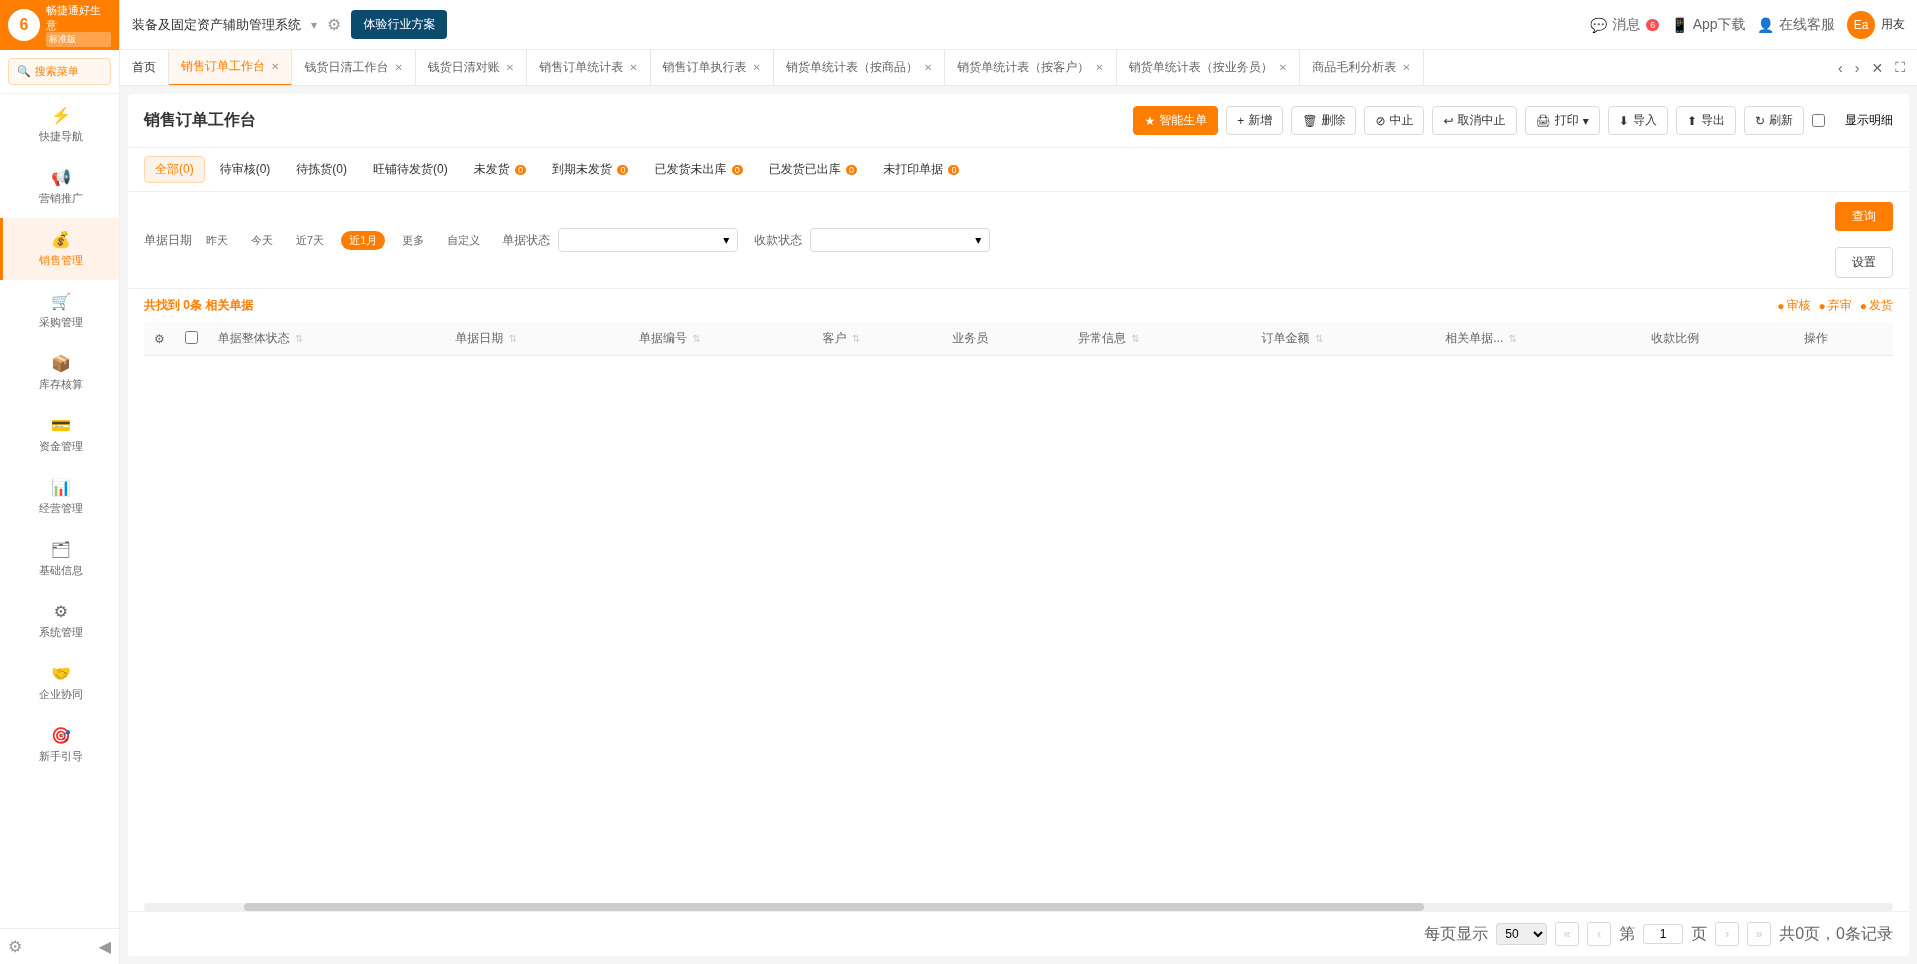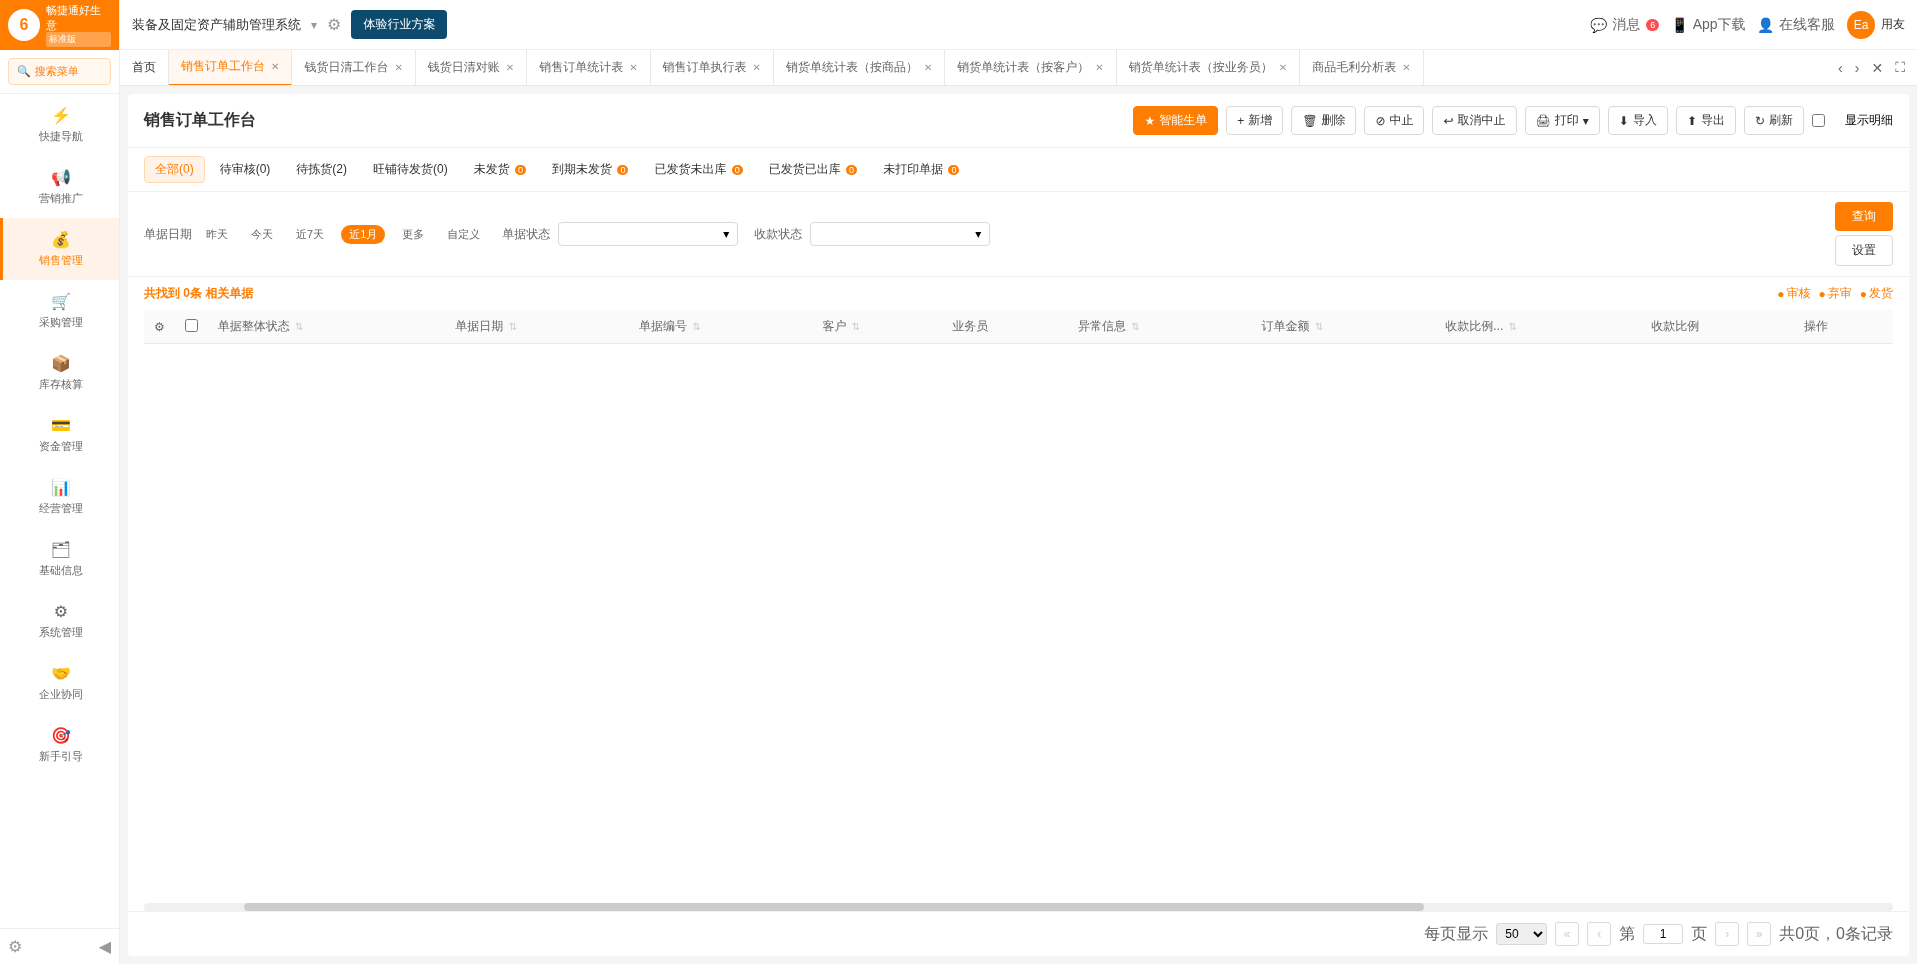--- a/index.html
+++ b/index.html
@@ -62,21 +62,21 @@
     .filter-bar { padding: 10px 16px; display: flex; align-items: center; gap: 16px; border-bottom: 1px solid #f0f0f0; flex-wrap: wrap; }
     .filter-group { display: flex; align-items: center; gap: 8px; }
     .filter-label { color: #666; font-size: 12px; white-space: nowrap; }
     .filter-date-options { display: flex; gap: 11px; flex-wrap: wrap; align-items: center; }
     .filter-date-btn { padding: 2px 6px; border-radius: 3px; font-size: 11px; cursor: pointer; color: #666; border: none; background: none; }
     .filter-date-btn.active { background: #ff7d00; color: #fff; border-radius: 10px; padding: 2px 8px; }
     .filter-date-range { color: #666; font-size: 11px; }
     .filter-select { display: flex; align-items: center; gap: 4px; border: 1px solid #d9d9d9; border-radius: 4px; padding: 4px 8px; min-width: 180px; cursor: pointer; background: #fff; }
     .filter-select-text { flex: 1; color: #999; font-size: 12px; }
     .expand-btn { color: #ff7d00; font-size: 12px; cursor: pointer; display: flex; align-items: center; gap: 4px; margin-left: auto; }
-    .filter-actions { display: flex; flex-direction: column; gap: 4px; margin-left: auto; }
+    .filter-actions { display: flex; flex-direction: column; gap: 16px; margin-left: auto; }
     .btn-query { background: #ff7d00; color: #fff; border: none; border-radius: 4px; padding: 6px 16px; font-size: 12px; cursor: pointer; }
     .btn-setting { background: #fff; color: #333; border: 1px solid #d9d9d9; border-radius: 4px; padding: 6px 16px; font-size: 12px; cursor: pointer; }
 
     
     .table-header { padding: 8px 16px; display: flex; align-items: center; justify-content: space-between; }
     .table-count { color: #666; font-size: 12px; }
     .table-count span { color: #ff7d00; font-weight: bold; }
     .table-actions { display: flex; gap: 8px; }
     .table-action-btn { color: #ff7d00; font-size: 12px; cursor: pointer; display: flex; align-items: center; gap: 2px; }
 
@@ -305,21 +305,21 @@
       </div>
 
       <div class="sub-tabs">
         <div class="sub-tab active">
           <span>全部(0)</span>
         </div>
         <div class="sub-tab">
           <span>待审核(0)</span>
         </div>
         <div class="sub-tab">
-          <span>待拣货(2)</span>
+          <span>待拣货(0)</span>
         </div>
         <div class="sub-tab">
           <span>旺铺待发货(0)</span>
         </div>
         <div class="sub-tab">
           <span>未发货</span>
           <span class="sub-tab-badge orange">0</span>
         </div>
         <div class="sub-tab">
           <span>到期未发货</span>
@@ -426,21 +426,21 @@
               </th>
               <th>
                 <span>异常信息</span>
                 <span class="sort-icon">⇅</span>
               </th>
               <th>
                 <span>订单金额</span>
                 <span class="sort-icon">⇅</span>
               </th>
               <th>
-                <span>收款比例...</span>
+                <span>相关单据...</span>
                 <span class="sort-icon">⇅</span>
               </th>
               <th>
                 <span>收款比例</span>
               </th>
               <th>
                 <span>操作</span>
               </th>
             </tr>
           </thead>

